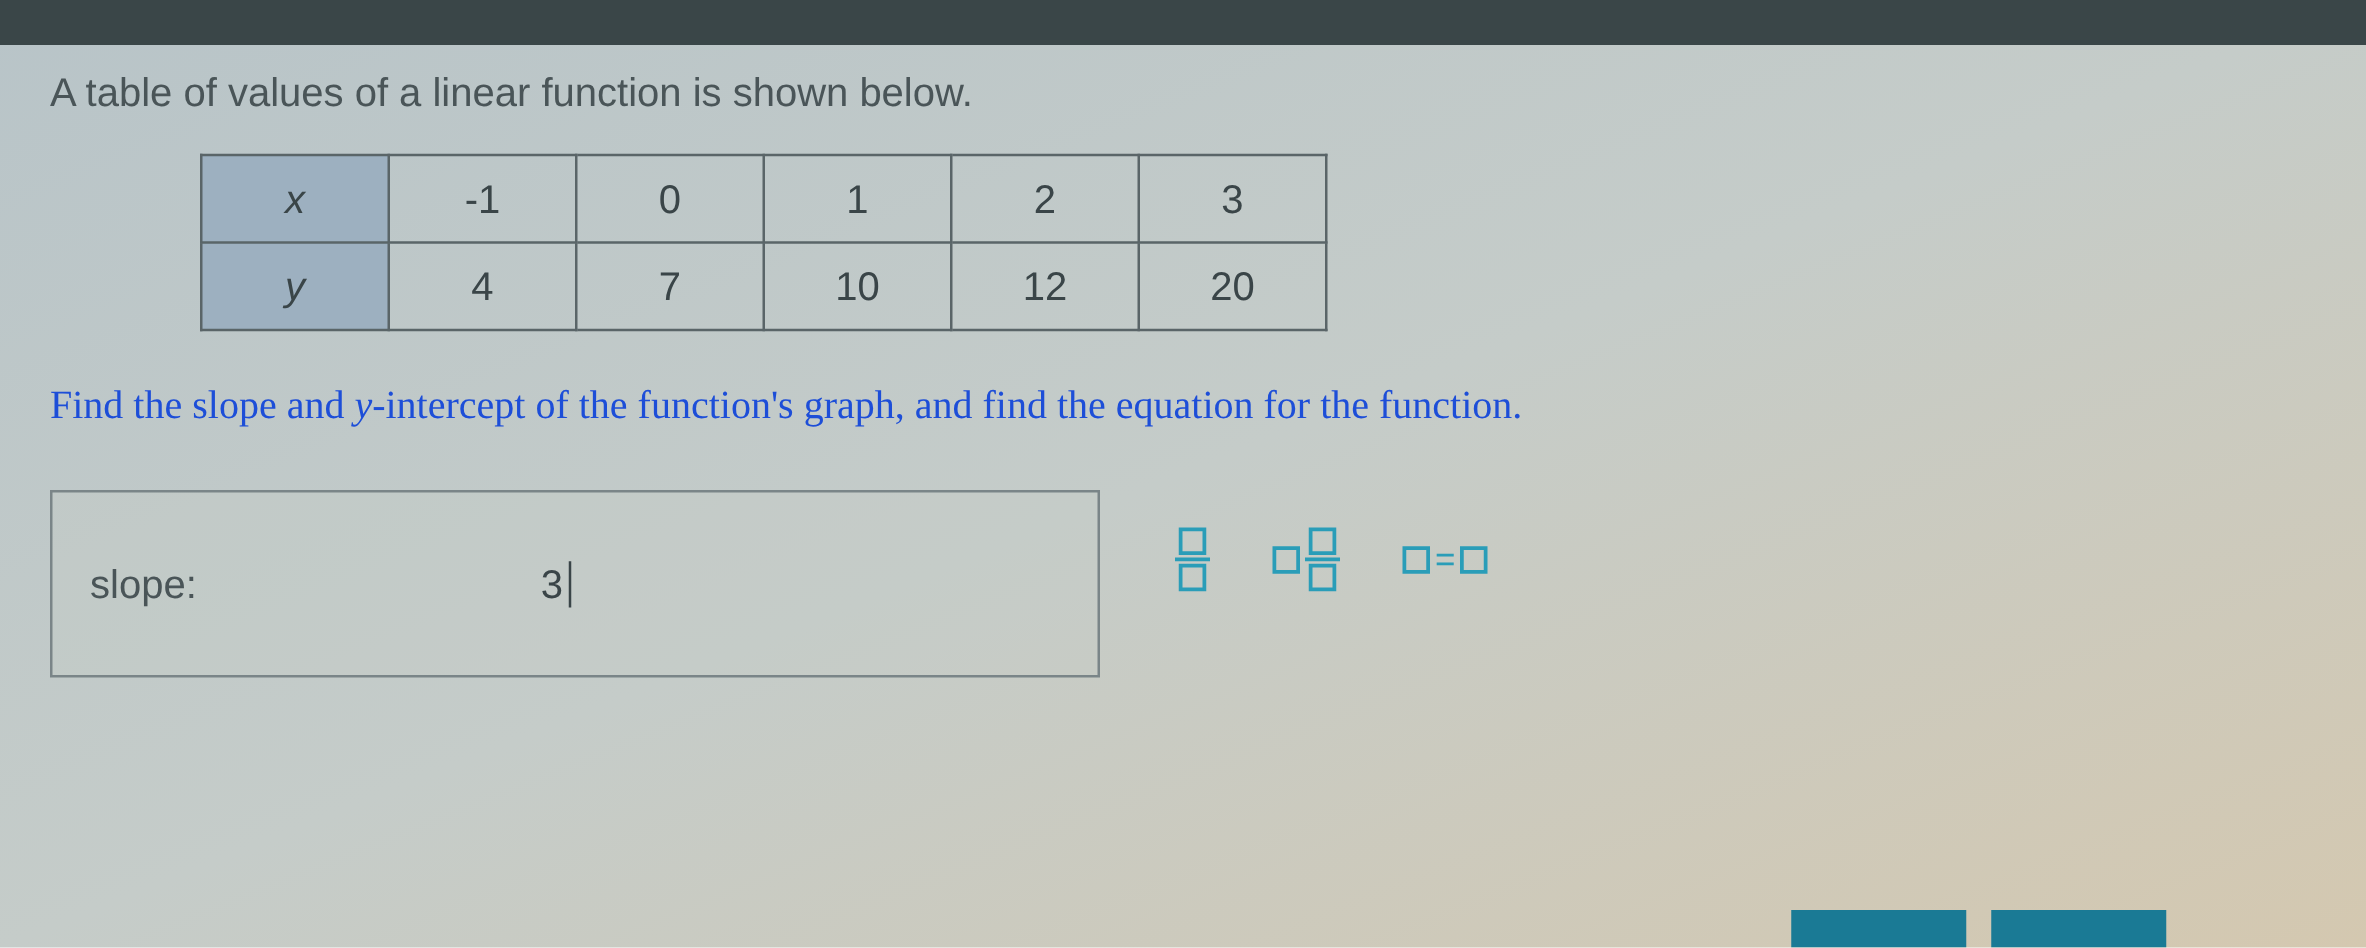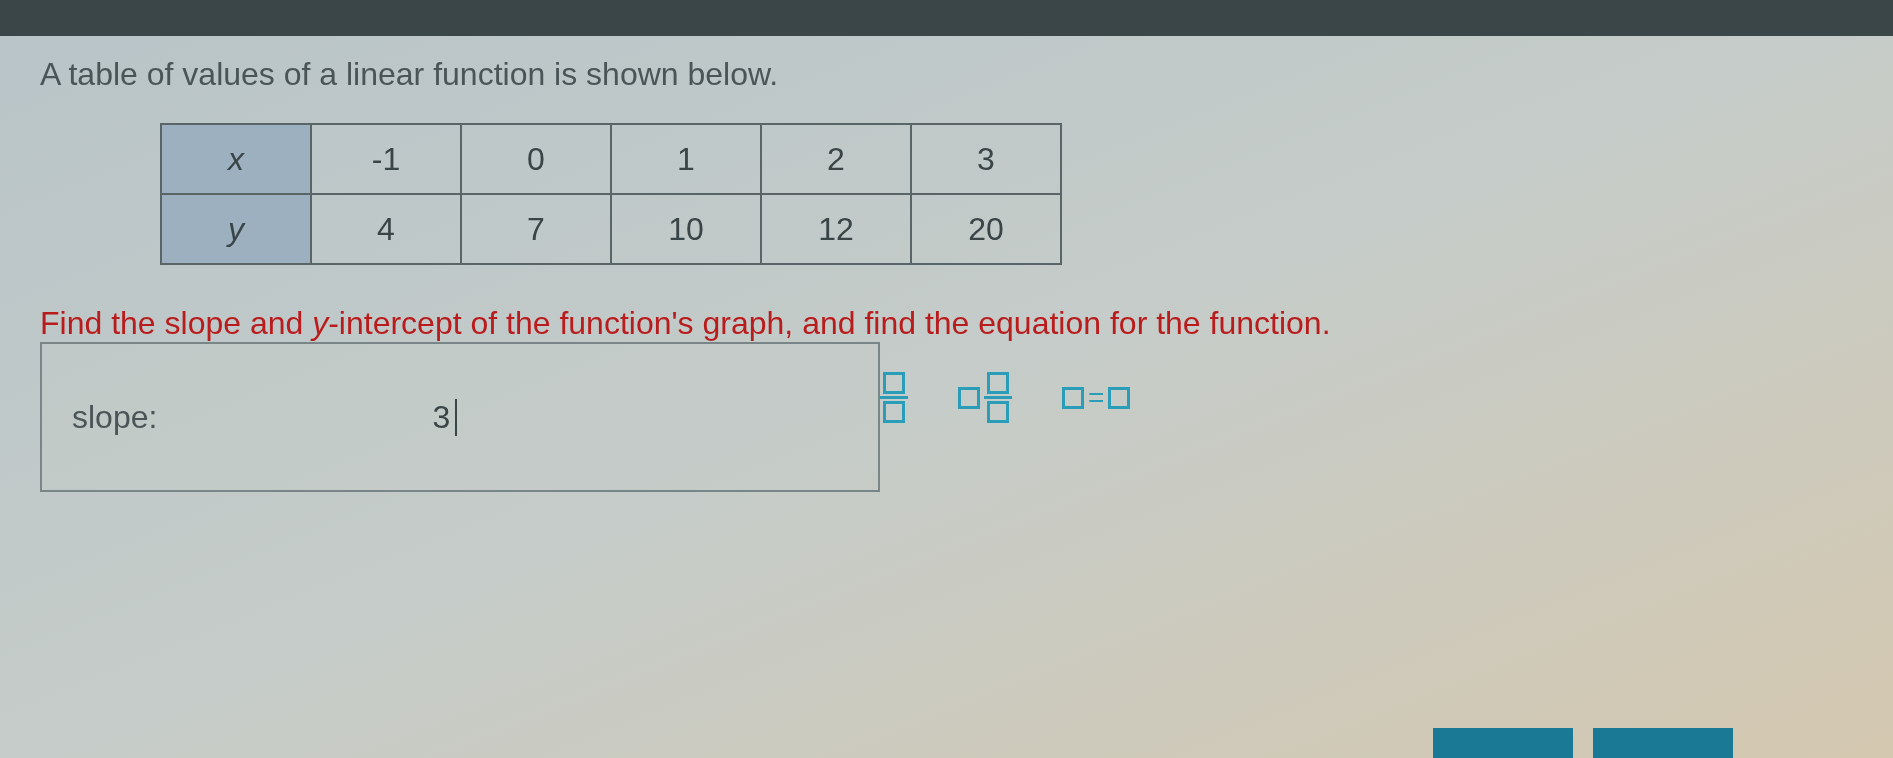--- a/index.html
+++ b/index.html
@@ -49,30 +49,33 @@
       color: #3a4548;
     }
     
     .data-table .header-cell {
       background: #9db0c0;
       font-style: italic;
     }
     
     .instruction-text {
       font-size: 32px;
-      color: #b91c1c;
+      color: #1d4ed8;
+      margin-bottom: 50px;
+      font-family: Liberation Serif, serif;
     }
     
     .italic {
       font-style: italic;
     }
     
     .answer-row {
       display: flex;
       align-items: flex-start;
+      gap: 60px;
     }
     
     .answer-box {
       border: 2px solid #7a8588;
       width: 840px;
       height: 150px;
       padding: 40px 30px;
       display: flex;
       align-items: center;
       background: rgba(200, 205, 200, 0.3);

